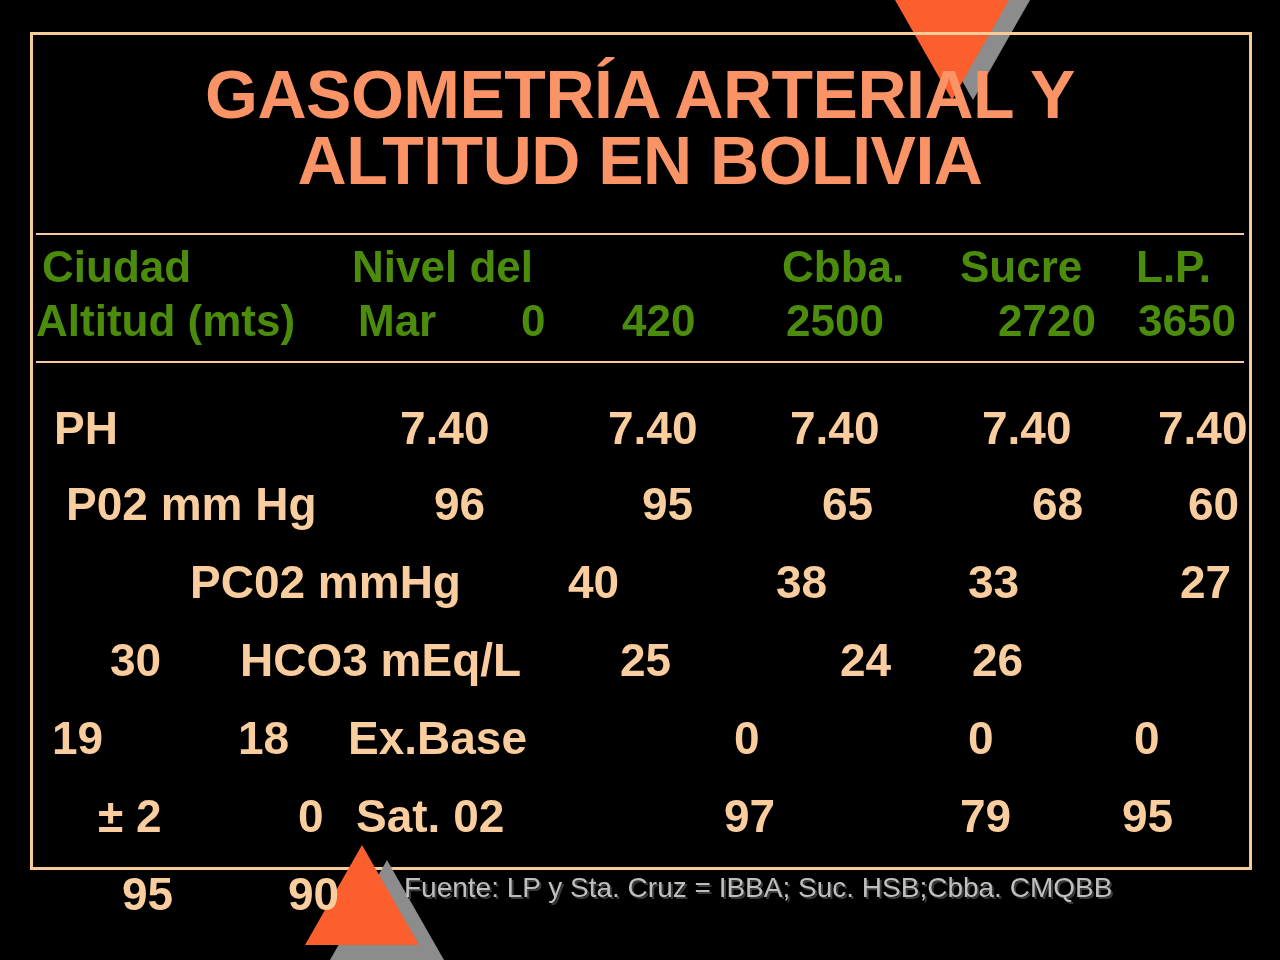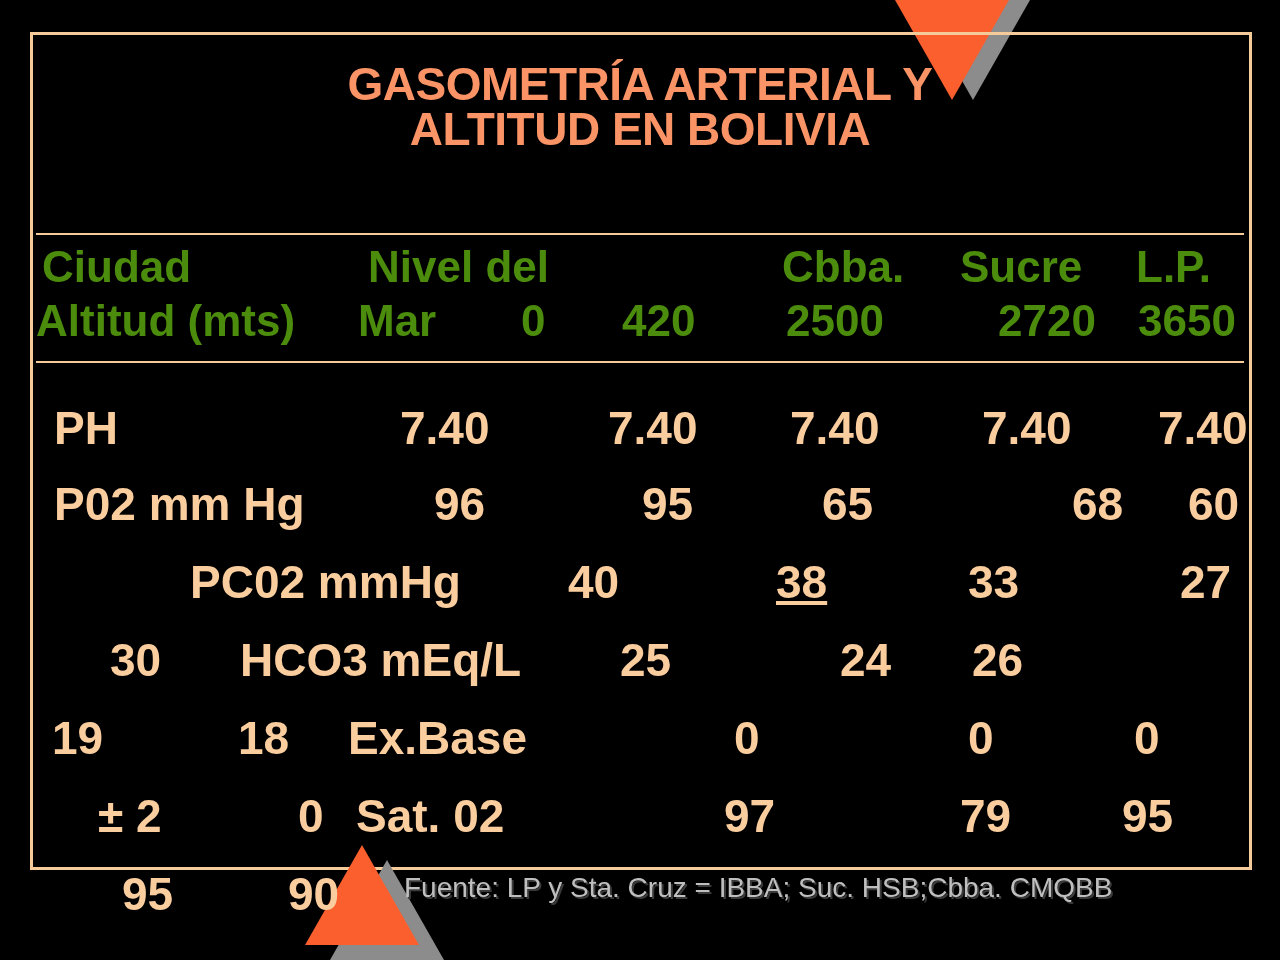--- a/index.html
+++ b/index.html
@@ -66,21 +66,21 @@
   }
 
   
   #title {
     position: absolute;
     left: 40px;
     top: 62px;
     width: 1200px;
     text-align: center;
     color: #FA9365;
-    font-size: 46px;
+    font-size: 68px;
     font-weight: bold;
     line-height: 0.97;
     letter-spacing: -0.5px;
     z-index: 5;
   }
 
   
   .rule {
     position: absolute;
     left: 36px;
@@ -151,21 +151,21 @@
     <div>ALTITUD EN BOLIVIA</div>
   </div>
 
   <div class="rule" id="rule-top"></div>
   <div class="rule" id="rule-bottom"></div>
 
   <div id="header-block">
 
     <div class="hrow" id="hrow1">
       <span class="hcell" style="left:42px;">Ciudad</span>
-      <span class="hcell" style="left:352px;margin-left:16px;">Nivel del</span>
+      <span class="hcell" style="left:352px;">Nivel del</span>
       <span class="hcell" style="left:782px;">Cbba.</span>
       <span class="hcell" style="left:960px;">Sucre</span>
       <span class="hcell" style="left:1136px;">L.P.</span>
     </div>
 
     <div class="hrow" id="hrow2">
       <span class="hcell" style="left:36px;">Altitud (mts)</span>
       <span class="hcell" style="left:358px;">Mar</span>
       <span class="hcell" style="left:521px;">0</span>
       <span class="hcell" style="left:622px;">420</span>
@@ -181,32 +181,32 @@
     <div class="brow" style="top:0px;">
       <span class="bcell" style="left:54px;">PH</span>
       <span class="bcell" style="left:400px;">7.40</span>
       <span class="bcell" style="left:608px;">7.40</span>
       <span class="bcell" style="left:790px;">7.40</span>
       <span class="bcell" style="left:982px;">7.40</span>
       <span class="bcell" style="left:1158px;">7.40</span>
     </div>
 
     <div class="brow" style="top:76px;">
-      <span class="bcell" style="left:54px;">P02 mm Hg</span>
+      <span class="bcell" style="left:66px;">P02 mm Hg</span>
       <span class="bcell" style="left:434px;">96</span>
       <span class="bcell" style="left:642px;">95</span>
       <span class="bcell" style="left:822px;">65</span>
-      <span class="bcell" style="left:1072px;">68</span>
+      <span class="bcell" style="left:1032px;">68</span>
       <span class="bcell" style="left:1188px;">60</span>
     </div>
 
     <div class="brow" style="top:154px;">
       <span class="bcell" style="left:190px;">PC02 mmHg</span>
       <span class="bcell" style="left:568px;">40</span>
-      <span class="bcell" style="left:776px;text-decoration:underline;">38</span>
+      <span class="bcell" style="left:776px;">38</span>
       <span class="bcell" style="left:968px;">33</span>
       <span class="bcell" style="left:1180px;">27</span>
     </div>
 
     <div class="brow" style="top:232px;">
       <span class="bcell" style="left:110px;">30</span>
       <span class="bcell" style="left:240px;">HCO3 mEq/L</span>
       <span class="bcell" style="left:620px;">25</span>
       <span class="bcell" style="left:840px;">24</span>
       <span class="bcell" style="left:972px;">26</span>

